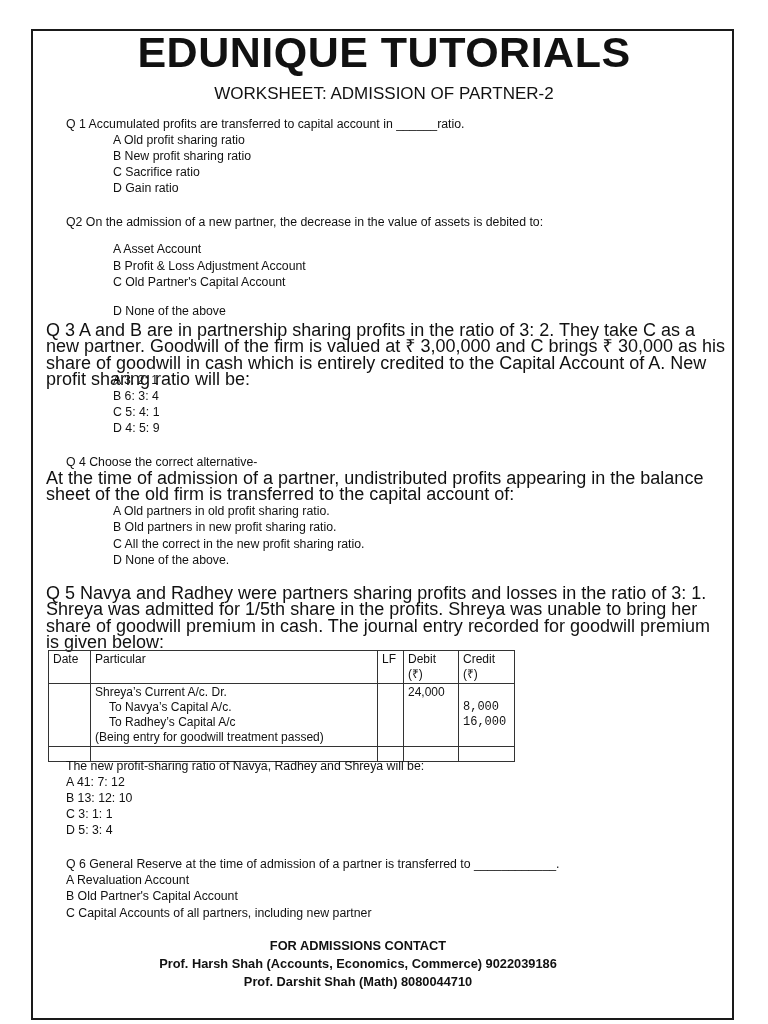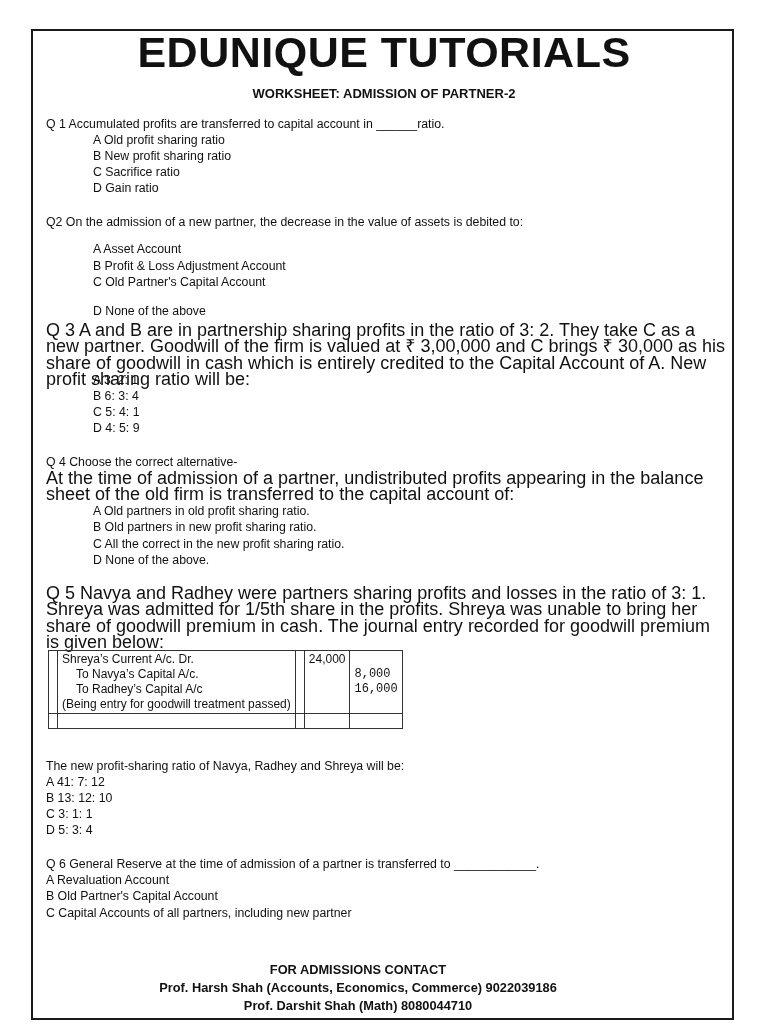--- a/index.html
+++ b/index.html
@@ -1,27 +1,27 @@
 <!DOCTYPE html>
 <html><head>
 <meta charset="utf-8">
 <style>
   html, body { margin: 0; padding: 0; background: #ffffff; }
   body { width: 768px; height: 1024px; position: relative; overflow: hidden; font-family: "Liberation Sans", sans-serif; color: #111; }
   .page-border { position: absolute; left: 31px; top: 29px; width: 703px; height: 991px; border: 2px solid #1a1a1a; box-sizing: border-box; }
   .title { position: absolute; left: 0; width: 768px; top: 26px; text-align: center; font-family: "Liberation Sans", sans-serif; font-weight: bold; font-size: 43px; letter-spacing: 0.5px; line-height: 52px; }
-  .subtitle { position: absolute; left: 0; width: 768px; top: 83px; text-align: center; font-weight: bold; font-size: 13px; line-height: 22px; }
-  .line { position: absolute; font-size: 12.3px; line-height: 16px; white-space: nowrap; }
+  .subtitle { position: absolute; left: 0; width: 768px; top: 83px; text-align: center; font-weight: normal; font-size: 17px; line-height: 22px; }
+  .line { position: absolute; font-size: 12.3px; line-height: 16px; white-space: nowrap; margin-left: 20px; }
   .para { position: absolute; font-size: 18px; line-height: 16.3px; width: 680px; }
   .ind { left: 93px; }
   .lm { left: 46px; }
   table.journal { position: absolute; left: 48px; top: 650px; border-collapse: collapse; font-size: 12px; line-height: 15px; }
   table.journal td, table.journal th { border: 1px solid #333; padding: 1px 4px; vertical-align: top; font-weight: normal; text-align: left; }
   .num { text-align: center; font-family: Liberation Mono, monospace; }
-  .center-line { position: absolute; left: 0; width: 716px; text-align: center; font-weight: bold; font-size: 12.8px; line-height: 18px; margin-top: 24px; }
+  .center-line { position: absolute; left: 0; width: 716px; text-align: center; font-weight: bold; font-size: 12.8px; line-height: 18px; }
 </style>
 </head>
 <body>
 
 <div class="page-border"></div>
 
 <div class="title">EDUNIQUE TUTORIALS</div>
 <div class="subtitle">WORKSHEET: ADMISSION OF PARTNER-2</div>
 
 <div class="line lm" style="top:116px">Q 1 Accumulated profits are transferred to capital account in ______ratio.</div>
@@ -46,20 +46,27 @@
 <div class="para lm" style="top:470px">At the time of admission of a partner, undistributed profits appearing in the balance sheet of the old firm is transferred to the capital account of:</div>
 <div class="line ind" style="top:503px">A Old partners in old profit sharing ratio.</div>
 <div class="line ind" style="top:519px">B Old partners in new profit sharing ratio.</div>
 <div class="line ind" style="top:536px">C All the correct in the new profit sharing ratio.</div>
 <div class="line ind" style="top:552px">D None of the above.</div>
 
 <div class="para lm" style="top:585px">Q 5 Navya and Radhey were partners sharing profits and losses in the ratio of 3: 1. Shreya was admitted for 1/5th share in the profits. Shreya was unable to bring her share of goodwill premium in cash. The journal entry recorded for goodwill premium is given below:</div>
 
 <table class="journal">
   <tbody>
+      <tr style="height:30px">
+    <th style="width:33px">Date</th>
+    <th style="width:278px">Particular</th>
+    <th style="width:17px">LF</th>
+    <th style="width:46px"><span>Debit</span><br><span>(₹)</span></th>
+    <th style="width:47px"><span>Credit</span><br><span>(₹)</span></th>
+  </tr>
   <tr style="height:60px">
     <td></td>
     <td>
       <div>Shreya’s Current A/c. Dr.</div>
       <div style="padding-left:14px">To Navya’s Capital A/c.</div>
       <div style="padding-left:14px">To Radhey’s Capital A/c</div>
       <div>(Being entry for goodwill treatment passed)</div>
     </td>
     <td></td>
     <td>

